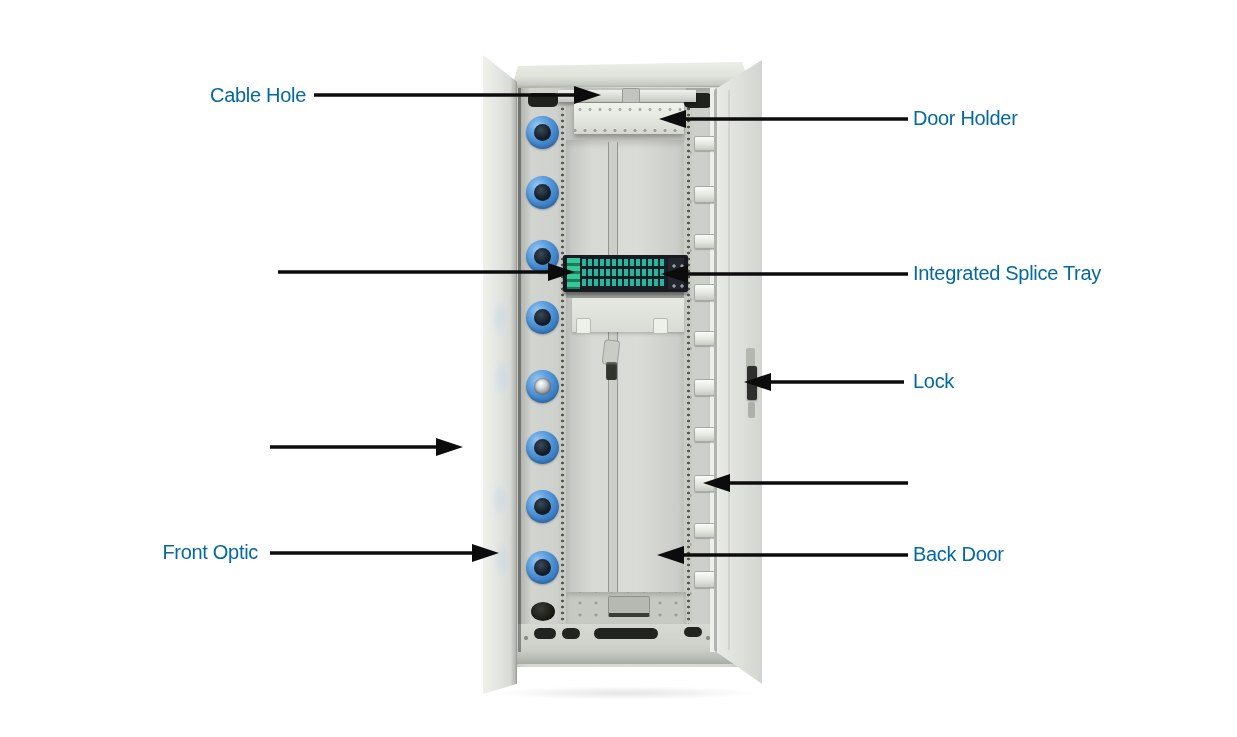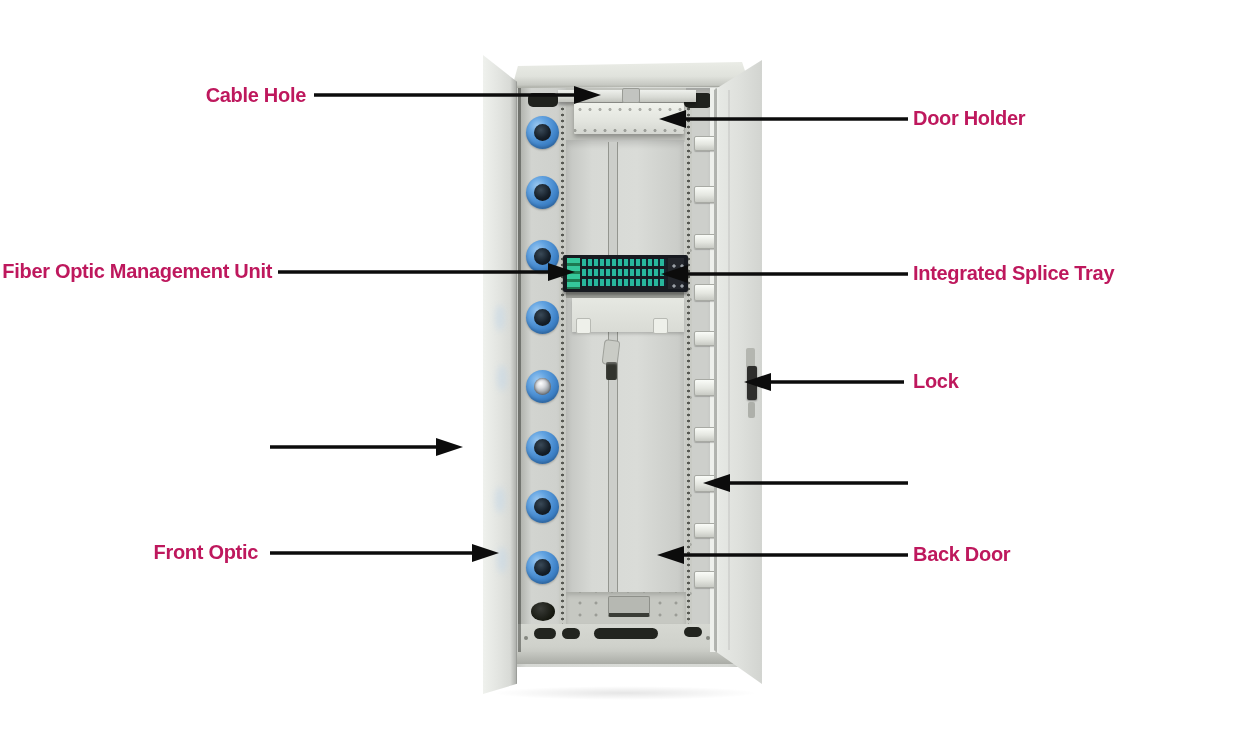--- a/index.html
+++ b/index.html
@@ -1,21 +1,21 @@
 <!DOCTYPE html>
 <html><head>
 <meta charset="utf-8">
 <style>
   html,body{margin:0;padding:0;background:#ffffff;}
   .scene{position:relative;width:1237px;height:737px;background:#ffffff;overflow:hidden;
          font-family:"Liberation Sans",sans-serif;}
   .abs{position:absolute;}
 
   
-  .label{position:absolute;font-size:20px;font-weight:700;color:#be185d;
+  .label{position:absolute;font-size:20px;font-weight:400;color:#0369a1;
          letter-spacing:-0.3px;white-space:nowrap;transform:translateY(-50%);z-index:11;}
 
   
   .arrows{position:absolute;left:0;top:0;z-index:10;pointer-events:none;}
 
   
   .ground-shadow{left:492px;top:686px;width:266px;height:14px;z-index:0;
     background:radial-gradient(ellipse at center,rgba(0,0,0,.10),rgba(0,0,0,0) 70%);}
   .body{left:510px;top:84px;width:234px;height:580px;z-index:1;border-top:3px solid #a2a49e;
     background:linear-gradient(90deg,#bfc1bd 0%,#d6d8d4 7%,#d9dbd7 50%,#d6d8d4 93%,#bdbfbb 100%);}
@@ -259,21 +259,20 @@
           <polygon points="703,483 730,474 730,492" stroke="none"></polygon>
       </g>
       <g>
         <line x1="908" y1="555" x2="677" y2="555"></line>
           <polygon points="657,555 684,546 684,564" stroke="none"></polygon>
       </g>
     </g>
   </svg>
 
   <div class="label" style="top:95px;right:931px;">Cable Hole</div>
-  <div class="label" style="top:271px;right:965px;">Fiber Optic Management Unit</div>
   <div class="label" style="top:552px;right:979px;">Front Optic</div>
 
   <div class="label" style="top:118px;left:913px;">Door Holder</div>
   <div class="label" style="top:273px;left:913px;">Integrated Splice Tray</div>
   <div class="label" style="top:381px;left:913px;">Lock</div>
   <div class="label" style="top:554px;left:913px;">Back Door</div>
 
 </div>
 
 </body></html>

